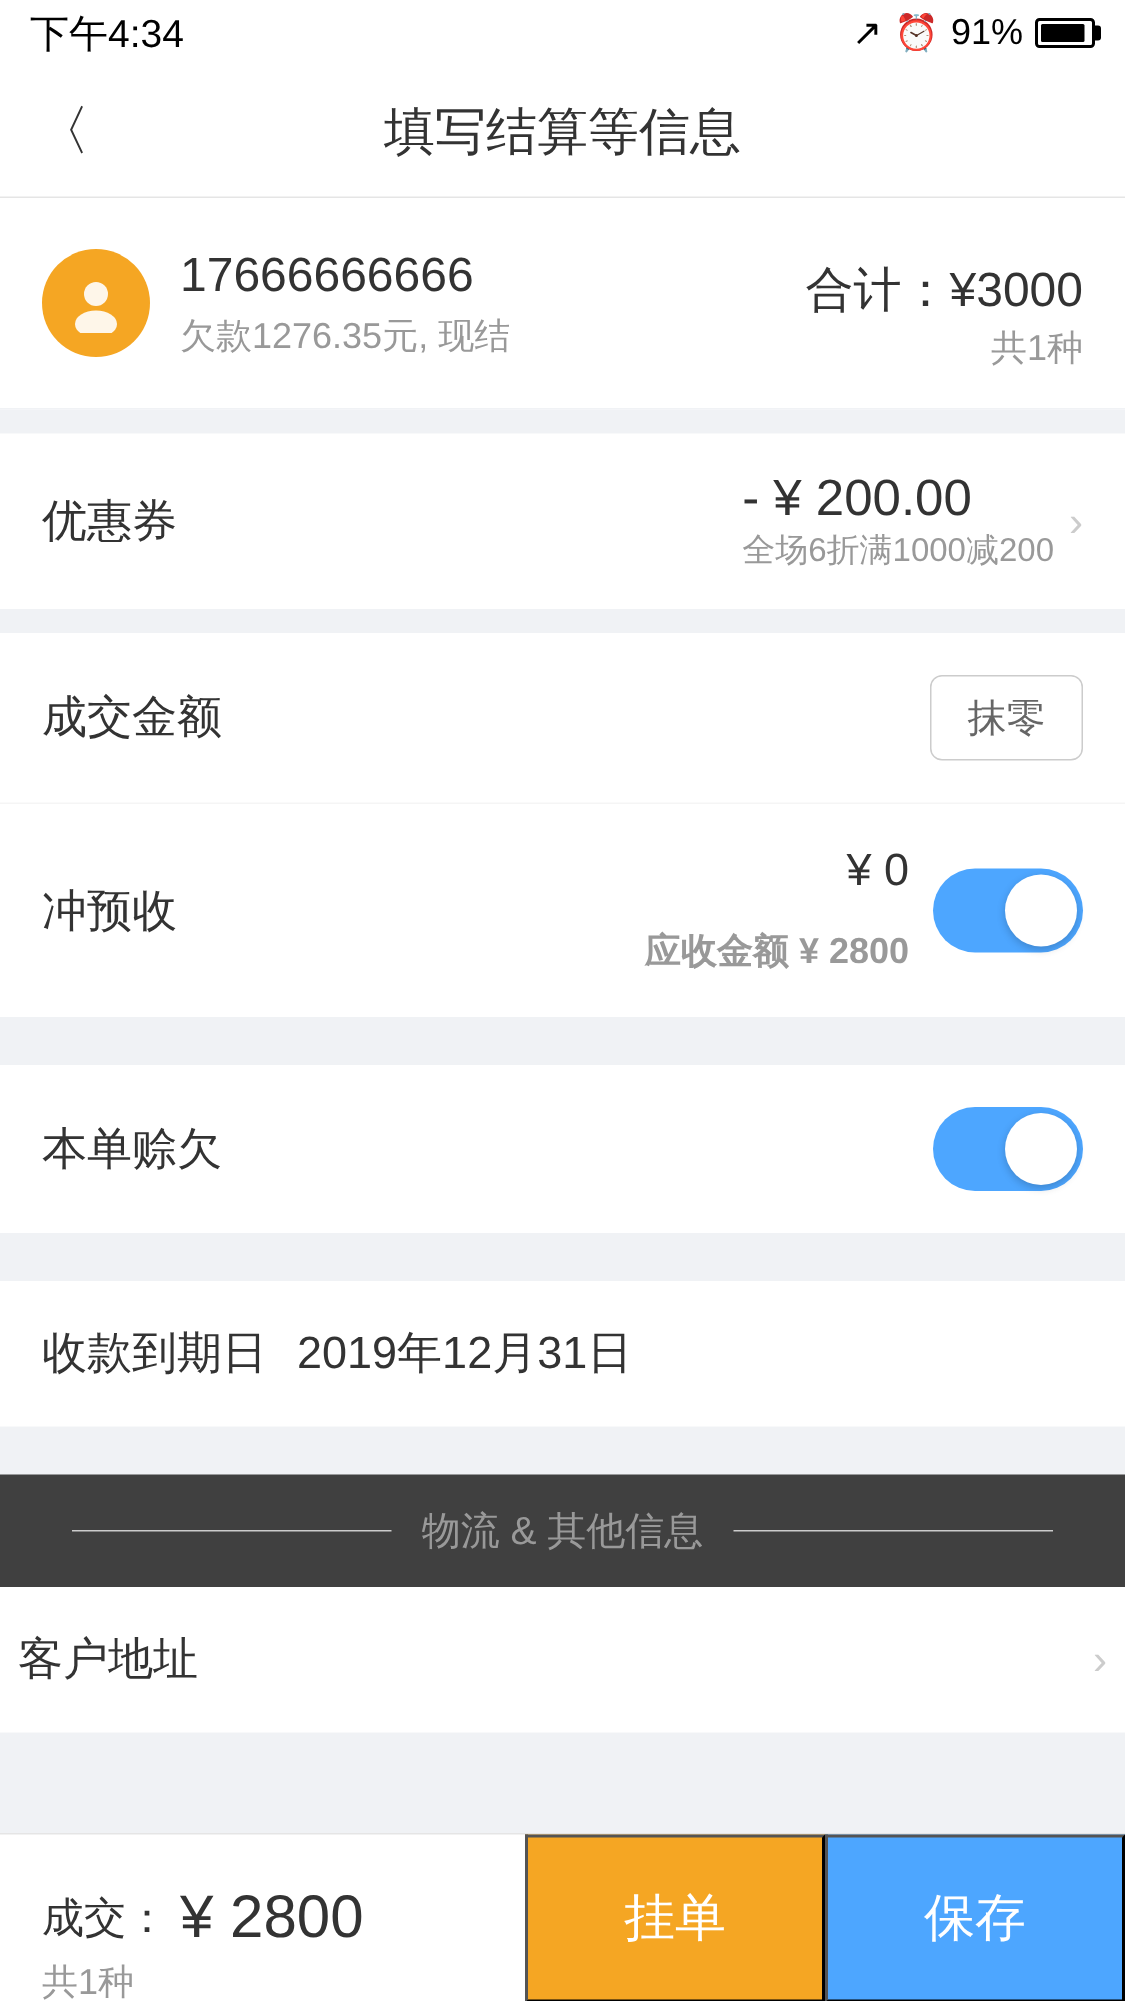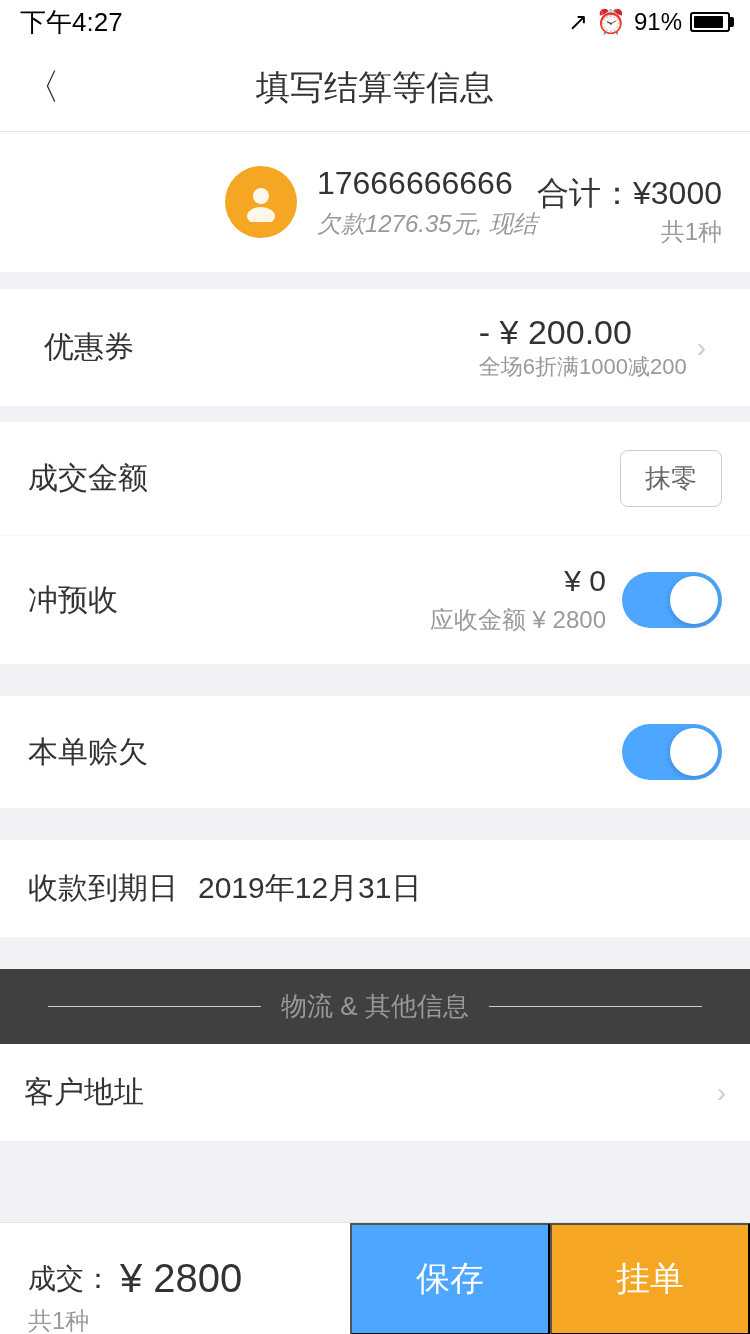--- a/index.html
+++ b/index.html
@@ -72,40 +72,40 @@
       background: #fff;
       margin-bottom: 16px;
     }
 
     
     .customer-row {
       background: #fff;
       padding: 24px 28px;
       display: flex;
       align-items: center;
-      justify-content: flex-end;
+      justify-content: space-between;
       border-bottom: 1px solid #f0f2f5;
     }
     .customer-left { display: flex; align-items: center; gap: 20px; }
     .avatar {
       width: 72px; height: 72px; border-radius: 50%;
       background: #f5a623;
       display: flex; align-items: center; justify-content: center;
       font-size: 36px; color: #fff;
     }
     .customer-name { font-size: 32px; font-weight: 500; color: #333; margin-bottom: 6px; }
-    .customer-sub { font-size: 24px; color: #999; font-style: italic; }
+    .customer-sub { font-size: 24px; color: #999; }
     .customer-right { text-align: right; }
     .total-amount { font-size: 32px; color: #333; font-weight: 500; margin-top: 16px; }
     .total-count { font-size: 24px; color: #999; }
 
     
     .coupon-row {
       background: #fff;
-      padding: 24px 44px;
+      padding: 24px 28px;
       display: flex;
       align-items: center;
       justify-content: space-between;
       gap: 44px;
     }
     .coupon-label { font-size: 30px; color: #333; }
     .coupon-right { display: flex; align-items: center; gap: 10px; }
     .coupon-amount { font-size: 34px; color: #333; }
     .coupon-desc { font-size: 22px; color: #999; text-align: right; }
     .chevron-icon { font-size: 28px; color: #ccc; }
@@ -142,21 +142,21 @@
     
     .pre-row {
       padding: 28px 28px;
       display: flex;
       align-items: center;
       justify-content: space-between;
     }
     .pre-right { display: flex; align-items: center; gap: 16px; }
     .pre-amount-block { text-align: right; }
     .pre-main { font-size: 30px; color: #333; }
-    .pre-sub { font-size: 24px; color: #999; margin-top: 6px; }
+    .pre-sub { font-size: 24px; color: #999; margin-top: 20px; font-weight: bold; }
 
     
     .toggle {
       width: 100px; height: 56px; border-radius: 28px;
       background: #4da6ff;
       position: relative; cursor: pointer;
       transition: background 0.2s;
     }
     .toggle-knob {
       position: absolute;
@@ -202,21 +202,21 @@
       flex: 1;
       height: 1px;
       background: #ccc;
       margin: 0 20px;
     }
     .logistics-text { font-size: 26px; color: #999; white-space: nowrap; }
 
     
     .address-row {
       background: #fff;
-      padding: 28px 24px;
+      padding: 28px 12px;
       display: flex;
       align-items: flex-start;
       justify-content: space-between;
       gap: 16px;
     }
     .address-label { font-size: 30px; color: #333; white-space: nowrap; flex-shrink: 0; }
     .address-value { font-size: 30px; color: #333; line-height: 1.5; flex: 1; }
     .address-chevron { font-size: 28px; color: #ccc; align-self: center; }
 
     
@@ -244,21 +244,21 @@
       font-size: 34px; color: #fff; cursor: pointer;
       font-weight: 500;
     }
     .btn-pending { background: #f5a623; }
     .btn-save { background: #4da6ff; }
   </style>
 </head>
 <body>
 
 <div class="status-bar">
-  <div class="status-center">下午4:27</div>
+  <div class="status-center">下午4:34</div>
   <div class="status-right">
     <span>↗</span>
     <span>⏰</span>
     <span>91%</span>
     <span class="battery">
       <span class="battery-fill"></span>
     </span>
   </div>
 </div>
 
@@ -357,15 +357,15 @@
 </div>
 
 <div class="bottom-bar">
   <div class="bottom-summary">
     <div class="bottom-deal">
       <span>成交：</span>
       <span class="bottom-deal-amount">¥ 2800</span>
     </div>
     <div class="bottom-count">共1种</div>
   </div>
+  <button class="bottom-btn btn-pending">挂单</button>
   <button class="bottom-btn btn-save">保存</button>
-  <button class="bottom-btn btn-pending">挂单</button>
 </div>
 
 </body></html>

